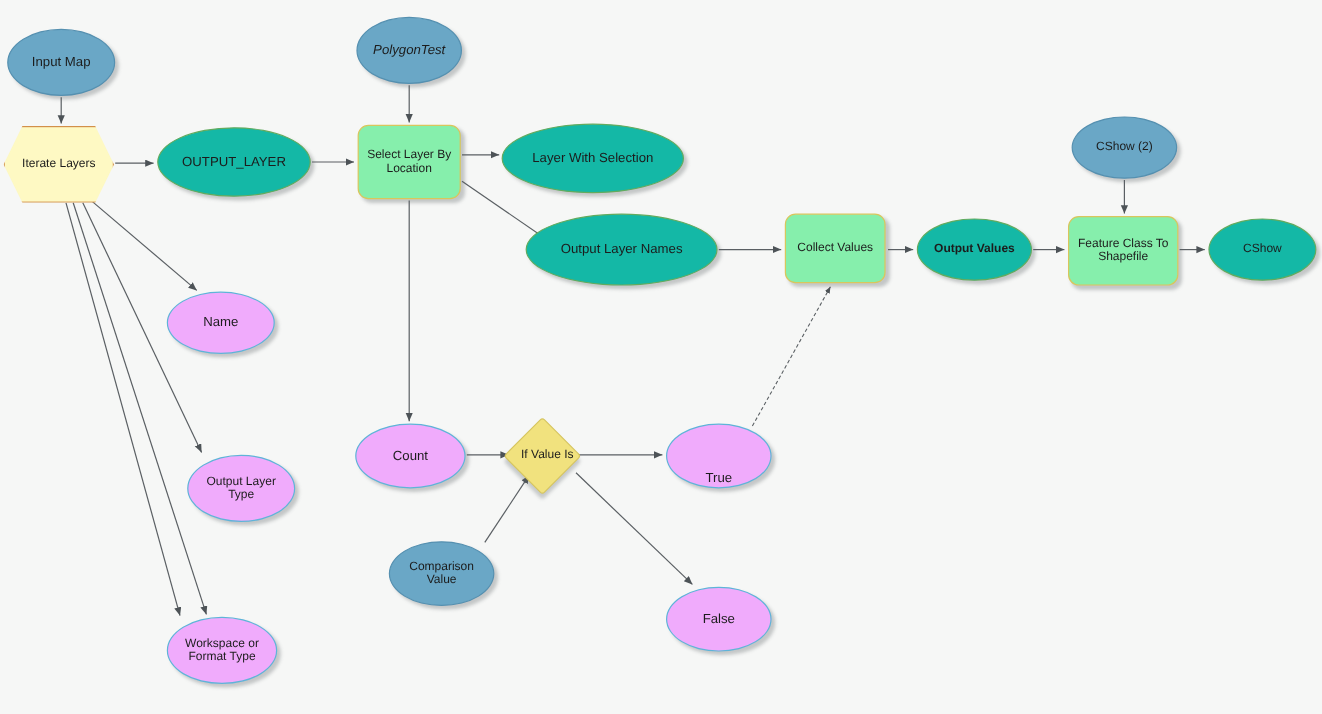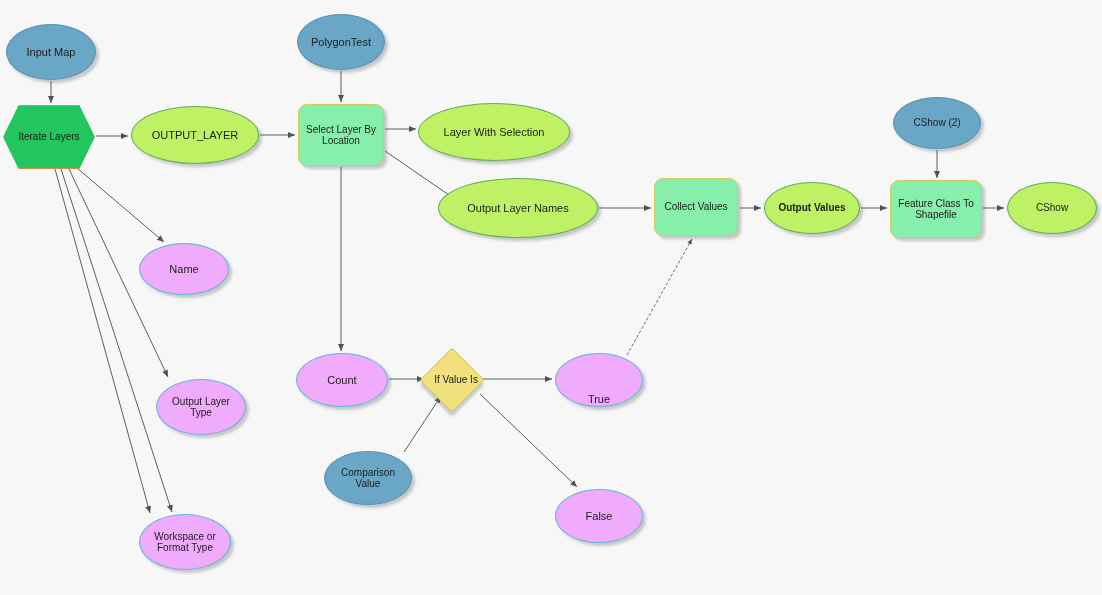--- a/index.html
+++ b/index.html
@@ -45,33 +45,33 @@
     white-space: pre-line;
   }
   
   .ellipse {
     border-radius: 50%;
     border: 1px solid rgba(70,90,100,0.45);
     box-shadow: 3px 3px 3px rgba(90,95,100,0.32);
   }
   .ellipse.param-blue  { background: #6aa7c6; border-color: #5590b0; }
   .ellipse.derived-blue{ background: #f0abfc; border-color: #5fb4d8; }
-  .ellipse.green       { background: #bef264; border-color: #63ab5e; }
+  .ellipse.green       { background: #14b8a6; border-color: #63ab5e; }
 
   
   .tool {
     background: #86efac;
     border: 1px solid #d9c65c;
     border-radius: 9px;
     box-shadow: 3px 3px 3px rgba(90,95,100,0.32);
   }
 
   
   .hexagon {
-    background: #22c55e;
+    background: #fef9c3;
     border: 1px solid #d2904a;
     clip-path: polygon(17% 0%, 83% 0%, 100% 50%, 83% 100%, 17% 100%, 0% 50%);
     filter: drop-shadow(3px 3px 2px rgba(90,95,100,0.35));
   }
 
   
   .diamond {
     background: #f1e27e;
     border: 1px solid #d6c55f;
     transform: rotate(45deg);
@@ -127,21 +127,21 @@
   <div id="nodes">
       <div class="node ellipse param-blue fs11" style="left: 6px; top: 24px; width: 90px; height: 56px;">
         <span class="label">Input Map</span>
       </div>
       <div class="node hexagon hexagon fs10" style="left: 3px; top: 105px; width: 92px; height: 64px;">
         <span class="label">Iterate Layers</span>
       </div>
       <div class="node ellipse green fs11" style="left: 131px; top: 106px; width: 128px; height: 58px;">
         <span class="label">OUTPUT_LAYER</span>
       </div>
-      <div class="node ellipse param-blue fs11" style="left: 297px; top: 14px; width: 88px; height: 56px;">
+      <div class="node ellipse param-blue fs11" style="left: 297px; top: 14px; width: 88px; height: 56px; font-style: italic;">
         <span class="label">PolygonTest</span>
       </div>
       <div class="node tool tool fs10" style="left: 298px; top: 104px; width: 86px; height: 62px;">
         <span class="label">Select Layer By
 Location</span>
       </div>
       <div class="node ellipse green fs11" style="left: 418px; top: 103px; width: 152px; height: 58px;">
         <span class="label">Layer With Selection</span>
       </div>
       <div class="node ellipse green fs11" style="left: 438px; top: 178px; width: 160px; height: 60px;">

